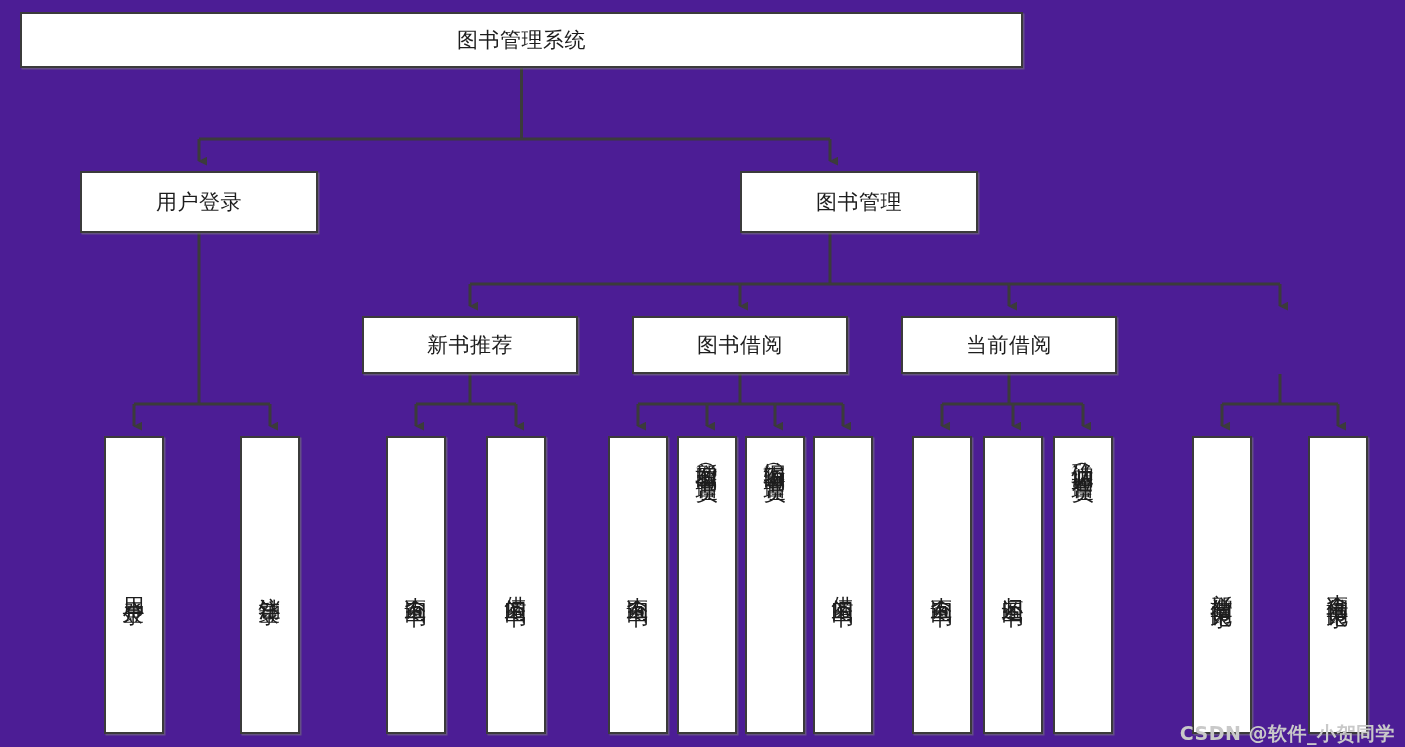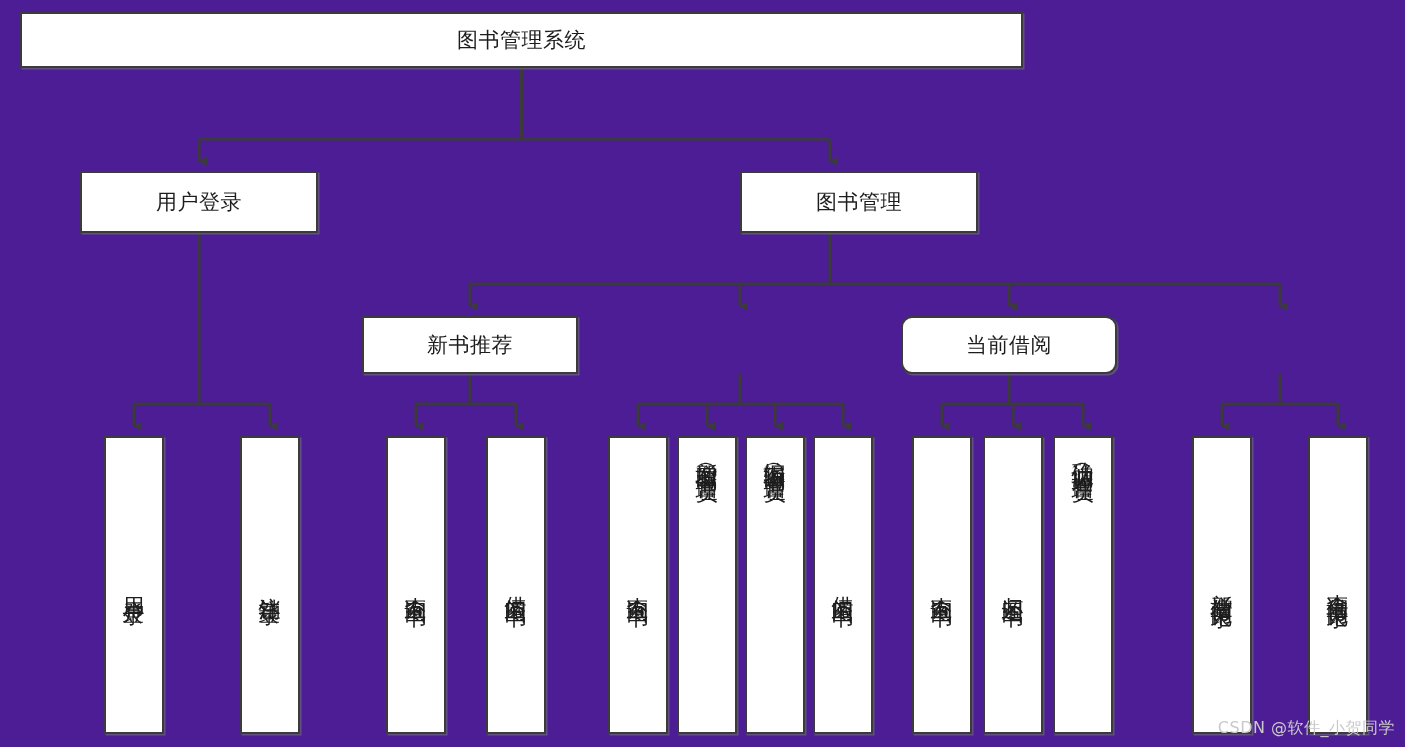--- a/index.html
+++ b/index.html
@@ -60,26 +60,27 @@
     letter-spacing: 3px;
     white-space: nowrap;
   }
   .node.vert.centered {
     align-items: center;
     padding-top: 0;
   }
   #watermark {
     position: absolute;
     right: 10px;
-    bottom: 8px;
-    font-size: 16px;
+    bottom: 0;
+    font-size: 19px;
     color: #c9c9c9;
     letter-spacing: 0.5px;
     white-space: nowrap;
     font-family: "DejaVu Sans", "Liberation Sans", sans-serif;
+    font-weight: bold;
   }
 </style>
 </head>
 <body>
 
 <div id="diagram-root">
 
   <svg class="edges" viewBox="0 0 1405 747" width="1405" height="747" xmlns="http://www.w3.org/2000/svg">
     <defs>
       <marker id="arrowhead" markerWidth="9" markerHeight="9" refX="4.5" refY="8" orient="auto" markerUnits="userSpaceOnUse">
@@ -130,21 +131,24 @@
   <div class="node horiz" style="left: 80px; top: 171px; width: 238px; height: 62px;">
     <span class="node-label">用户登录</span>
   </div>
   <div class="node horiz" style="left: 740px; top: 171px; width: 238px; height: 62px;">
     <span class="node-label">图书管理</span>
   </div>
 
   <div class="node horiz" style="left: 362px; top: 316px; width: 216px; height: 58px;">
     <span class="node-label">新书推荐</span>
   </div>
-  <div class="node horiz" style="left: 901px; top: 316px; width: 216px; height: 58px; border-radius: 11px;">
+  <div class="node horiz" style="left: 632px; top: 316px; width: 216px; height: 58px;">
+    <span class="node-label">图书借阅</span>
+  </div>
+  <div class="node horiz" style="left: 901px; top: 316px; width: 216px; height: 58px;">
     <span class="node-label">当前借阅</span>
   </div>
 
   <div class="node vert centered" style="left: 104px; top: 436px; width: 60px; height: 298px;">
     <span class="node-label">用户登录</span>
   </div>
   <div class="node vert centered" style="left: 240px; top: 436px; width: 60px; height: 298px;">
     <span class="node-label">注销登录</span>
   </div>
   <div class="node vert centered" style="left: 386px; top: 436px; width: 60px; height: 298px;">

